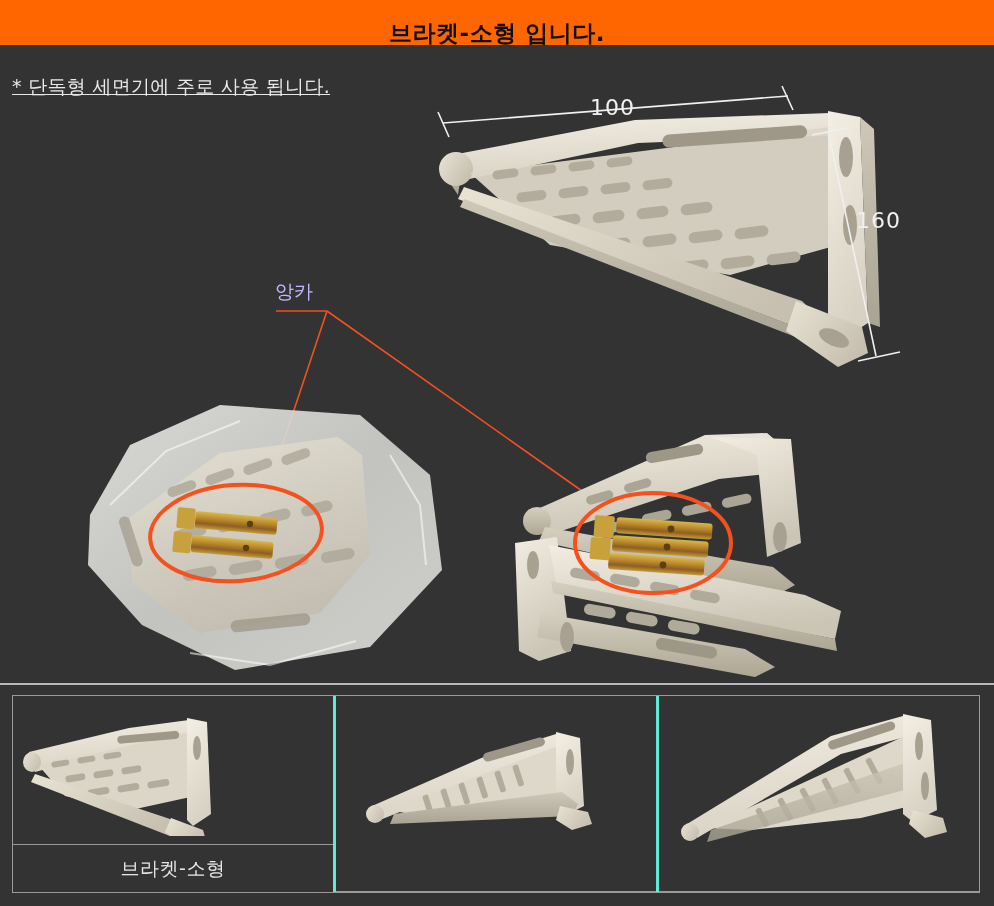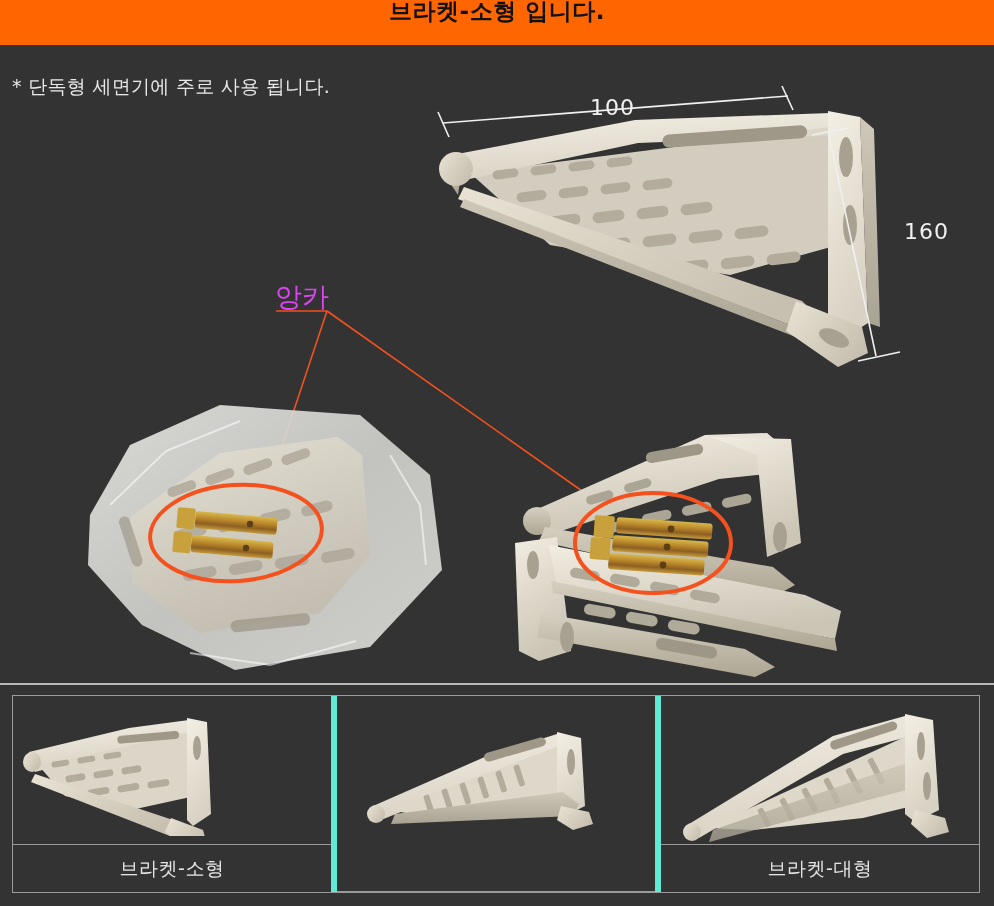--- a/index.html
+++ b/index.html
@@ -20,62 +20,63 @@
   }
 
   
   .header-band {
     position: absolute;
     left: 0; top: 0;
     width: 994px;
     height: 45px;
     background: #FF6600;
     display: flex;
-    align-items: flex-start;
+    align-items: flex-end;
     justify-content: center;
   }
   .header-title {
     font-size: 23px;
     font-weight: bold;
     color: #111111;
     letter-spacing: 0.5px;
     line-height: 1;
   }
 
   
   .intro-note {
     position: absolute;
     left: 12px;
     top: 74px;
     font-size: 19px;
     color: #e8e8e8;
     letter-spacing: 0.3px;
     white-space: nowrap;
+    text-decoration: underline;
   }
 
   
   .abs { position: absolute; }
 
   
   .dim-label {
     color: #f0f0f0;
     font-size: 22px;
     letter-spacing: 1px;
     white-space: nowrap;
   }
   .dim-200 { left: 590px; top: 95px; }
-  .dim-160 { left: 856px; top: 219px; margin-left: 48px; }
+  .dim-160 { left: 856px; top: 208px; }
 
   
   .anchor-label {
     position: absolute;
     left: 275px;
     top: 279px;
-    font-size: 27px;
-    color: #d946ef;
+    font-size: 19px;
+    color: #c4b5fd;
     white-space: nowrap;
   }
 
   
   svg.overlay {
     position: absolute;
     left: 0; top: 0;
     width: 994px;
     height: 906px;
     pointer-events: none;
@@ -100,21 +101,21 @@
     height: 198px;
     display: flex;
     border: 1px solid #9a9a9a;
     box-sizing: border-box;
     background: #333333;
   }
   .thumb-cell {
     flex: 1 1 0;
     display: flex;
     flex-direction: column;
-    border-right: 6px solid #5eead4;
+    border-right: 3px solid #5eead4;
     box-sizing: border-box;
     min-width: 0;
   }
   .thumb-cell:last-child { border-right: none; }
   .thumb-img-area {
     flex: 1 1 auto;
     position: relative;
     border-bottom: 1px solid #9a9a9a;
     overflow: hidden;
   }
@@ -423,18 +424,17 @@
             <rect x="184" y="54" width="6" height="28" rx="2" transform="rotate(-28 184 54)"></rect>
           </g>
           <path d="M30,124 L238,52 L252,64 L246,78 L26,136 Z" fill="url(#plasDark)" opacity="0.8"></path>
           <rect x="146" y="36" width="70" height="9" rx="4.5" fill="#9f9888" transform="rotate(-18 146 36)"></rect>
           <path d="M222,8 L250,14 L256,104 L232,116 L222,108 Z" fill="url(#plasTop)"></path>
           <ellipse cx="238" cy="40" rx="4" ry="14" fill="#a8a191"></ellipse>
           <ellipse cx="244" cy="80" rx="4" ry="14" fill="#a8a191"></ellipse>
           <path d="M232,104 L262,112 L266,126 L244,132 L228,118 Z" fill="url(#plasSide)"></path>
         </svg>
       </div>
-      <div class="thumb-caption">브라켓-대형</div>
     </div>
 
   </div>
 
 </div>
 
 </body></html>

